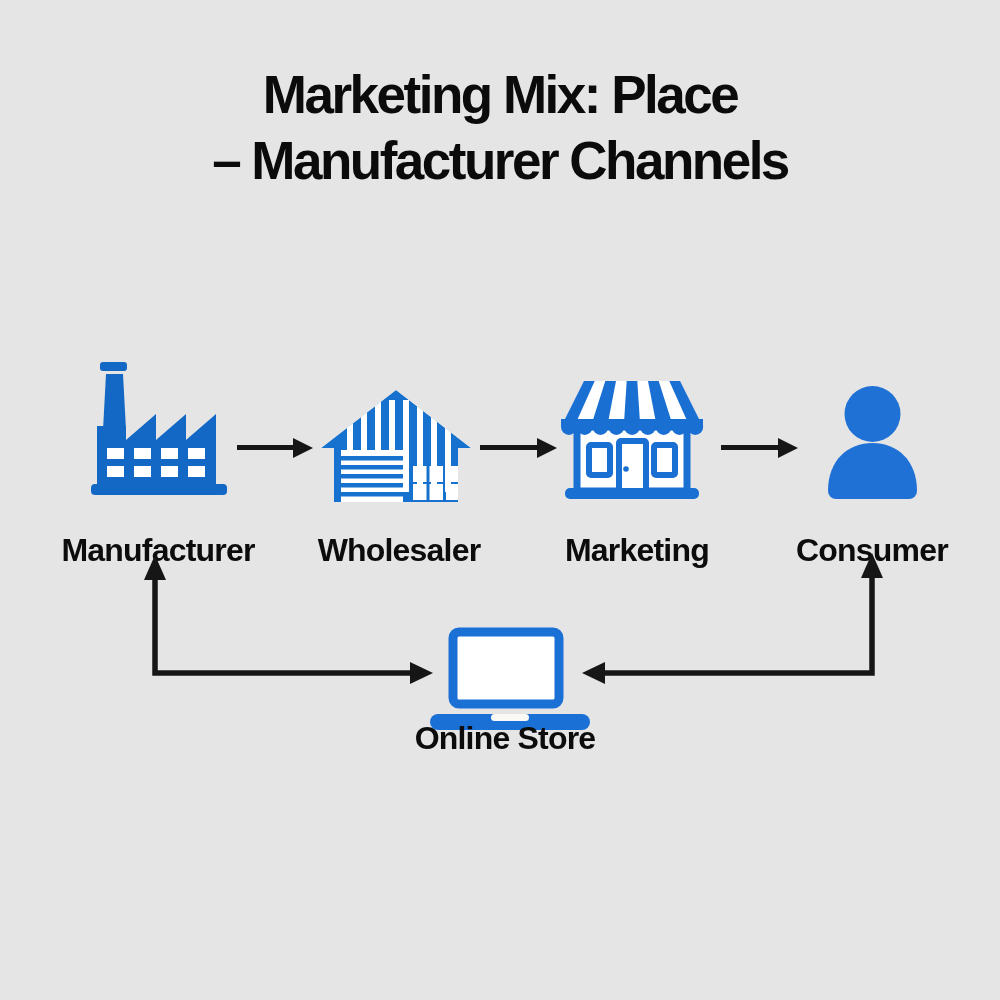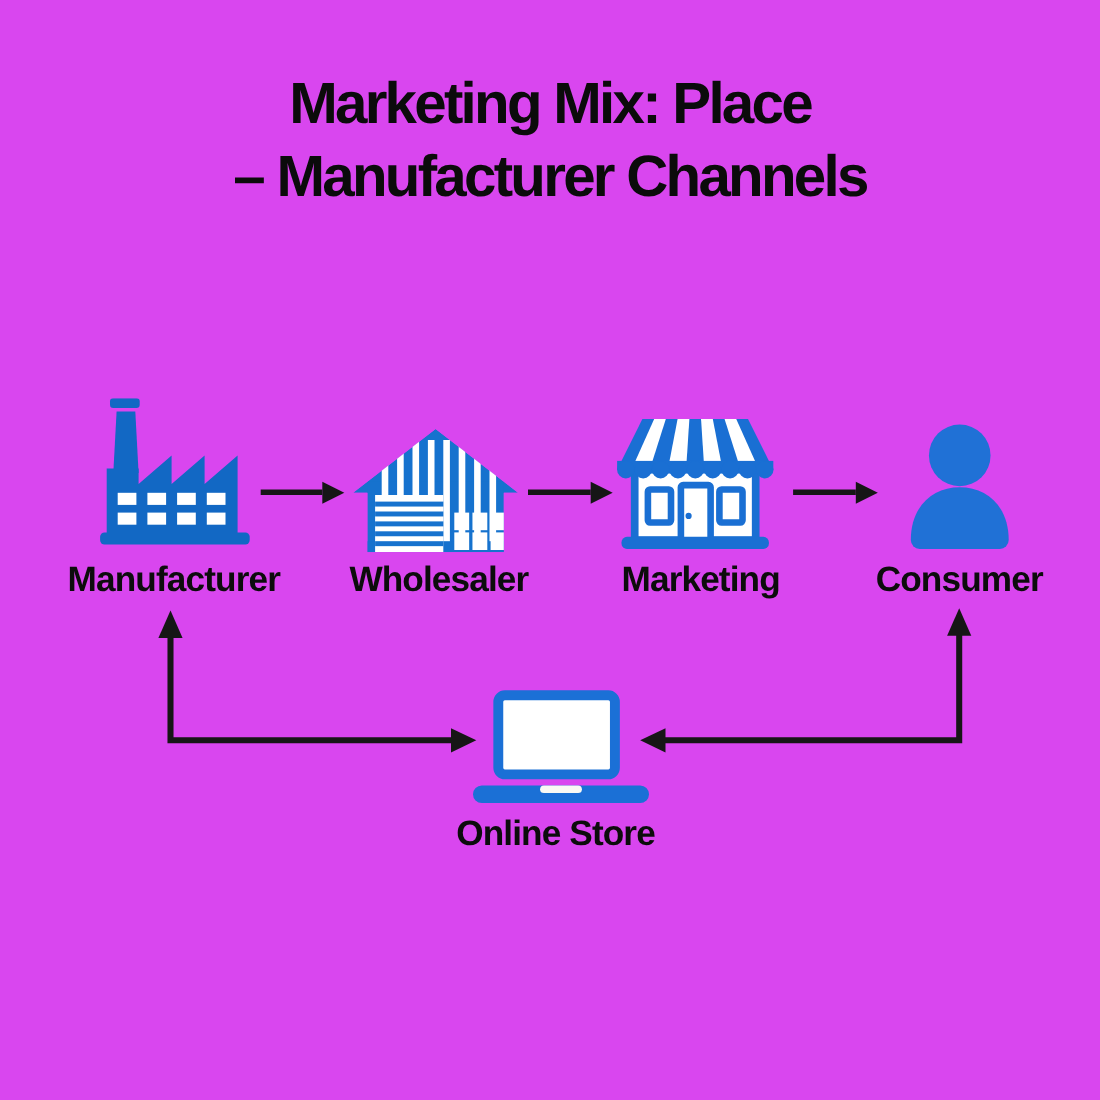--- a/index.html
+++ b/index.html
@@ -3,57 +3,57 @@
 <meta charset="utf-8">
 <style>
   html,body{margin:0;padding:0;}
   body{
     font-family:"Liberation Sans","DejaVu Sans",sans-serif;
     background:#ffffff;
   }
   .canvas{
     position:relative;
     width:1000px;height:1000px;
-    background:#d946ef;
+    background:#e5e5e5;
     overflow:hidden;
   }
   
   .title{
     position:absolute;left:0;top:62px;width:1000px;
     text-align:center;
     font-size:53px;font-weight:bold;
     letter-spacing:-2.5px;
     line-height:66px;
     color:#0b0b0b;
   }
   
   .icon-box{position:absolute;}
   .icon-box svg{display:block;width:100%;height:100%;}
   .node-label{
-    position:absolute;top:508px;
+    position:absolute;top:532px;
     text-align:center;
     font-size:32px;font-weight:bold;
     letter-spacing:-0.8px;
     color:#0c0c0c;
     white-space:nowrap;
   }
   
   .flow-arrow{
     position:absolute;top:445px;height:5px;background:#161616;
   }
   .flow-arrow::after{
     content:"";position:absolute;right:-20px;top:50%;
     transform:translateY(-50%);
     border-left:20px solid #161616;
     border-top:10.5px solid transparent;
     border-bottom:10.5px solid transparent;
   }
   
   .online-label{
-    position:absolute;top:739px;left:355px;width:300px;
+    position:absolute;top:720px;left:355px;width:300px;
     text-align:center;
     font-size:32px;font-weight:bold;
     letter-spacing:-0.8px;
     color:#0c0c0c;
   }
   .connectors{position:absolute;left:0;top:545px;width:1000px;height:160px;}
 </style>
 </head>
 <body>
 

